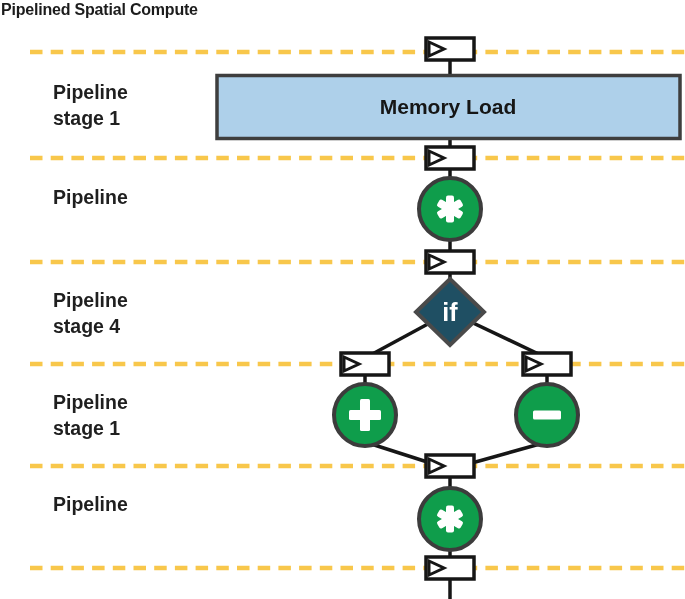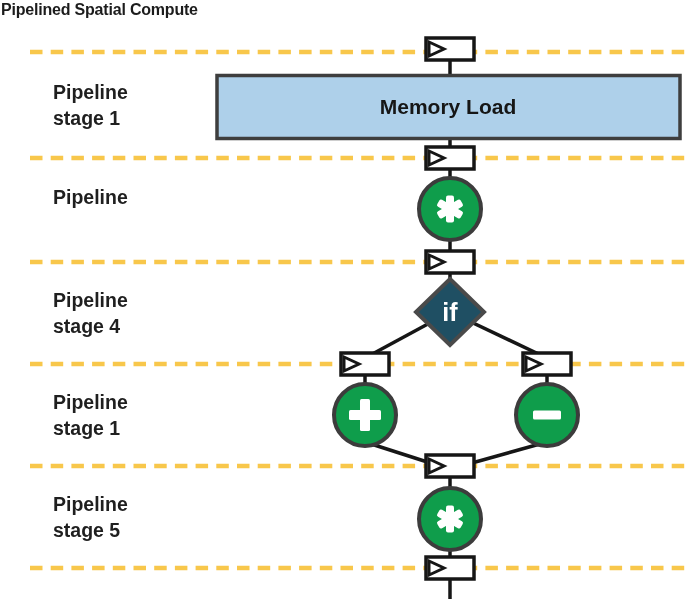--- a/index.html
+++ b/index.html
@@ -55,21 +55,20 @@
   <div class="stage-label" id="stage-label-3">
     <span>Pipeline</span>
     <span>stage 4</span>
   </div>
   <div class="stage-label" id="stage-label-4">
     <span>Pipeline</span>
     <span>stage 1</span>
   </div>
   <div class="stage-label" id="stage-label-5">
     <span>Pipeline</span>
-    <span>stage 5</span>
   </div>
 
   <svg width="685" height="599" viewBox="0 0 685 599">
 
     <line class="divider" x1="30" y1="52" x2="685" y2="52"></line>
     <line class="divider" x1="30" y1="158" x2="685" y2="158"></line>
     <line class="divider" x1="30" y1="262" x2="685" y2="262"></line>
     <line class="divider" x1="30" y1="364" x2="685" y2="364"></line>
     <line class="divider" x1="30" y1="466" x2="685" y2="466"></line>
     <line class="divider" x1="30" y1="568" x2="685" y2="568"></line>

